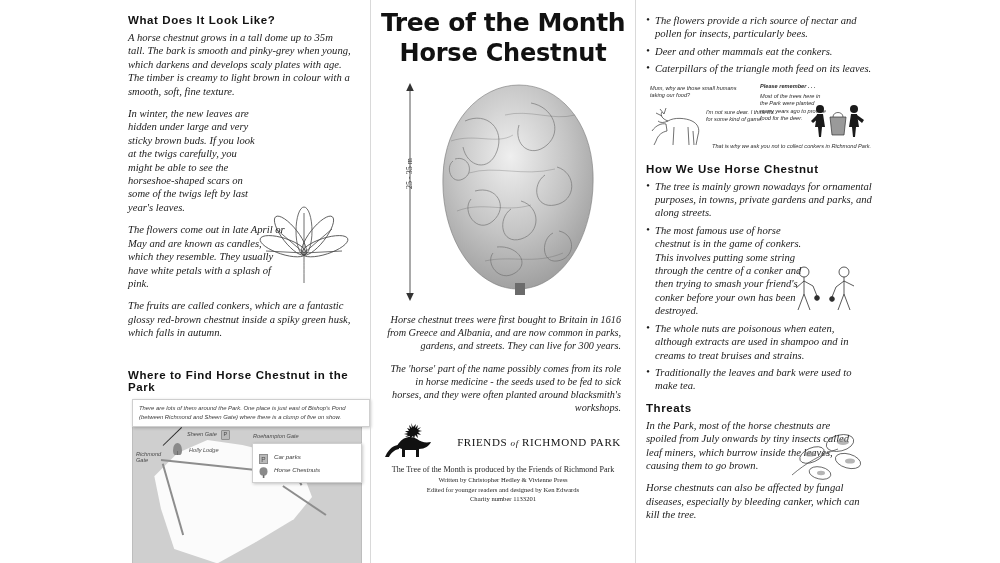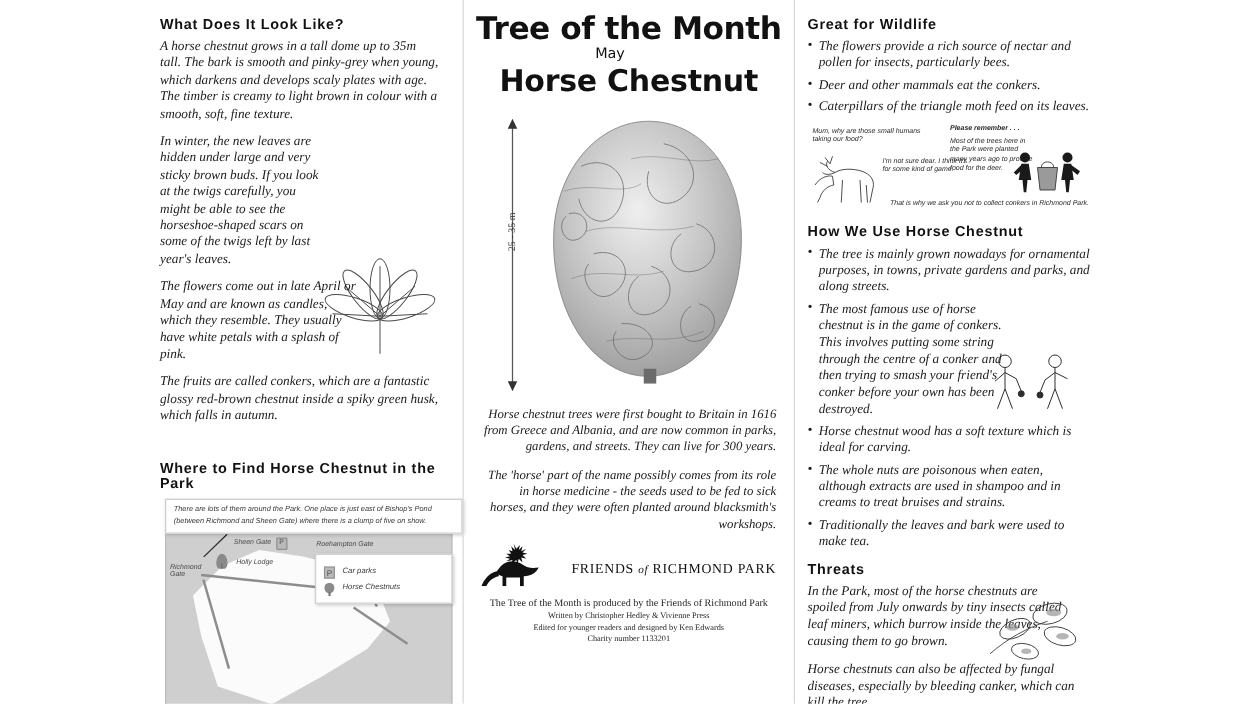--- a/index.html
+++ b/index.html
@@ -270,21 +270,20 @@
           <span class="lbl">Horse Chestnuts</span>
         </div>
       </div>
 
     </div>
   </div>
 
   <div class="col col-mid">
 
     <div class="title1">Tree of the Month</div>
-    <div class="title-may">May</div>
     <div class="title2">Horse Chestnut</div>
 
     <div class="treewrap">
       <span class="hgt-arrow">
         <svg viewBox="0 0 10 218" width="10" height="218">
           <line x1="5" y1="6" x2="5" y2="212" stroke="#555" stroke-width="1"></line>
           <polygon points="5,0 1.2,8 8.8,8" fill="#333"></polygon>
           <polygon points="5,218 1.2,210 8.8,210" fill="#333"></polygon>
         </svg>
       </span>
@@ -346,21 +345,20 @@
     <div class="fineprint">
       <div class="fp1">The Tree of the Month is produced by the Friends of Richmond Park</div>
       <div class="fp2">Written by Christopher Hedley &amp; Vivienne Press</div>
       <div class="fp2">Edited for younger readers and designed by Ken Edwards</div>
       <div class="fp2">Charity number 1133201</div>
     </div>
   </div>
 
   <div class="col col-right">
 
-    <h2 class="sec">Great for Wildlife</h2>
     <ul class="bullets">
       <li>The flowers provide a rich source of nectar and pollen for insects, particularly bees.</li>
       <li>Deer and other mammals eat the conkers.</li>
       <li>Caterpillars of the triangle moth feed on its leaves.</li>
     </ul>
 
     <div class="cartoon-zone">
       <span class="hand-txt" style="left:4px;top:0;width:96px;">Mum, why are those small humans taking our food?</span>
       <span class="hand-txt" style="left:60px;top:24px;width:72px;">I'm not sure dear. I think it's for some kind of game.</span>
 
@@ -409,21 +407,20 @@
             <circle cx="54" cy="8" r="5"></circle>
             <path d="M54 13 L54 30 M54 17 L46 23 M54 17 L64 22 M54 30 L48 46 M54 30 L60 46"></path>
             <path d="M46 23 L42 33"></path>
             <circle cx="42" cy="35" r="2.4" fill="#2e2e2e"></circle>
           </g>
         </svg>
       </span>
       <ul class="bullets">
         <li>The tree is mainly grown nowadays for ornamental purposes, in towns, private gardens and parks, and along streets.</li>
         <li style="padding-right:70px;">The most famous use of horse chestnut is in the game of conkers. This involves putting some string through the centre of a conker and then trying to smash your friend's conker before your own has been destroyed.</li>
-        <li>Horse chestnut wood has a soft texture which is ideal for carving.</li>
         <li>The whole nuts are poisonous when eaten, although extracts are used in shampoo and in creams to treat bruises and strains.</li>
         <li>Traditionally the leaves and bark were used to make tea.</li>
       </ul>
     </div>
 
     <h2 class="sec">Threats</h2>
 
     <div class="threatwrap">
       <span class="threat-leaf">
         <svg viewBox="0 0 82 56" width="82" height="56">

